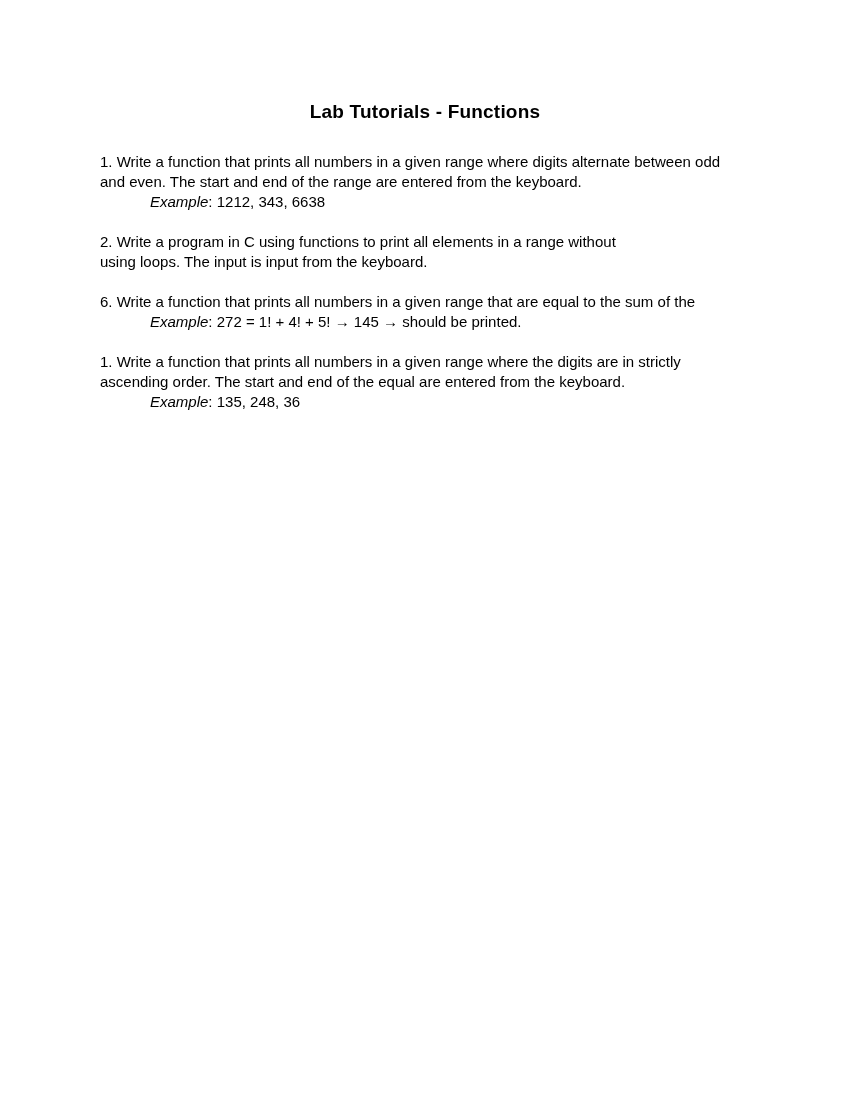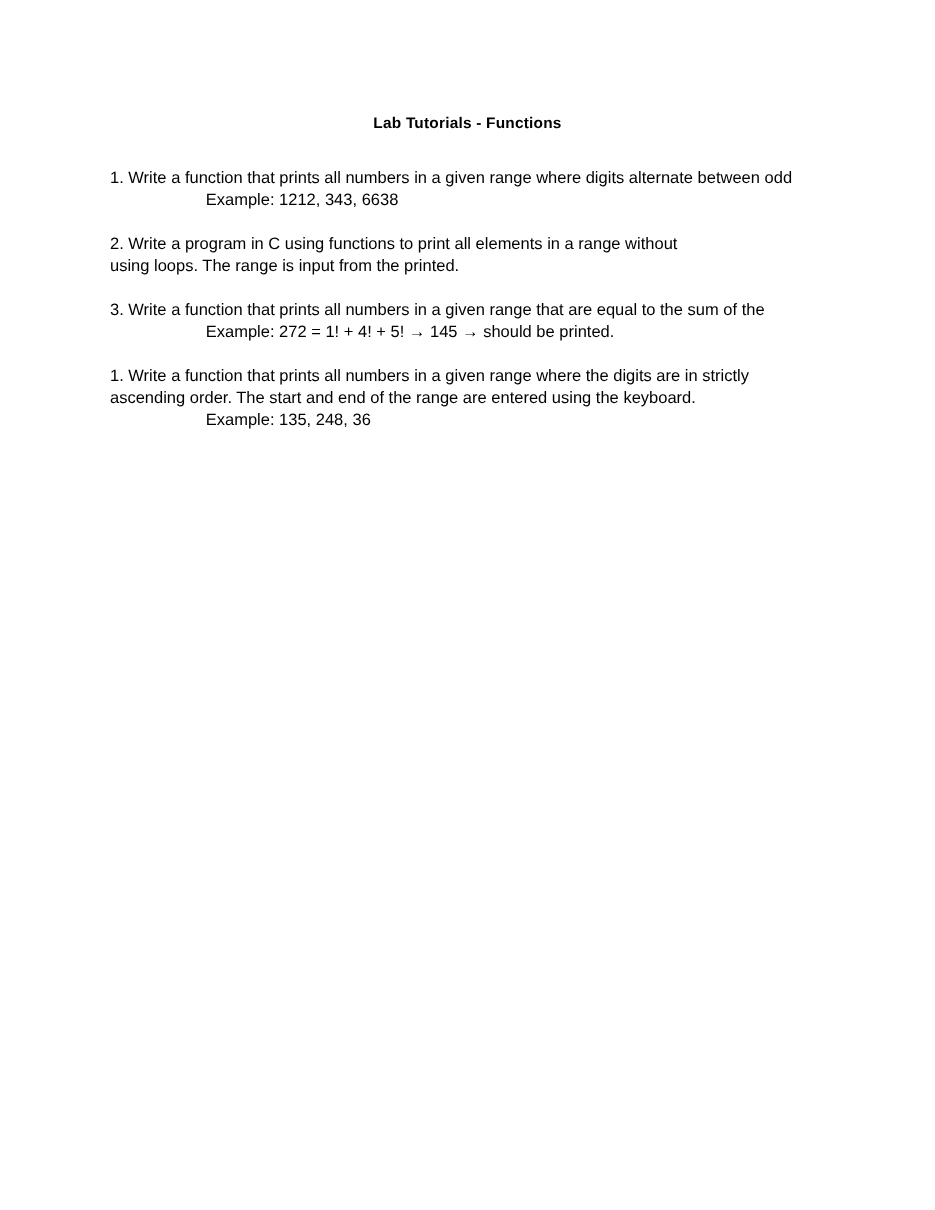--- a/index.html
+++ b/index.html
@@ -16,62 +16,63 @@
   }
   .page {
     box-sizing: border-box;
     width: 850px;
     height: 1100px;
     padding: 100px 100px 0 100px;
     background: #ffffff;
   }
   .doc-title {
     margin: 0 0 29px 0;
-    font-size: 14px;
+    font-size: 19px;
     line-height: 23px;
     font-weight: bold;
     text-align: center;
     letter-spacing: 0.2px;
   }
   .exercise {
     margin: 0 0 20px 0;
   }
   .line {
     font-size: 15px;
     line-height: 20px;
     white-space: nowrap;
   }
   .example-line {
     padding-left: 50px;
   }
   .example-label {
-    margin-left: 37px;
+    font-style: italic;
   }
 </style>
 </head>
 <body>
 
 <div class="page">
 
   <h1 class="doc-title">Lab Tutorials - Functions</h1>
 
   <div class="exercise">
     <div class="line">1. Write a function that prints all numbers in a given range where digits alternate between odd</div>
+    <div class="line">and even. The start and end of the range are entered from the keyboard.</div>
     <div class="line example-line"><span class="example-label">Example</span><span>: 1212, 343, 6638</span></div>
   </div>
 
   <div class="exercise">
     <div class="line">2. Write a program in C using functions to print all elements in a range without</div>
-    <div class="line">using loops. The range is input from the printed.</div>
+    <div class="line">using loops. The input is input from the keyboard.</div>
   </div>
 
   <div class="exercise">
-    <div class="line">3. Write a function that prints all numbers in a given range that are equal to the sum of the</div>
+    <div class="line">6. Write a function that prints all numbers in a given range that are equal to the sum of the</div>
     <div class="line example-line"><span class="example-label">Example</span><span>: 272 = 1! + 4! + 5! → 145 → should be printed.</span></div>
   </div>
 
   <div class="exercise">
     <div class="line">1. Write a function that prints all numbers in a given range where the digits are in strictly</div>
-    <div class="line">ascending order. The start and end of the range are entered using the keyboard.</div>
+    <div class="line">ascending order. The start and end of the equal are entered from the keyboard.</div>
     <div class="line example-line"><span class="example-label">Example</span><span>: 135, 248, 36</span></div>
   </div>
 
 </div>
 
 </body></html>

